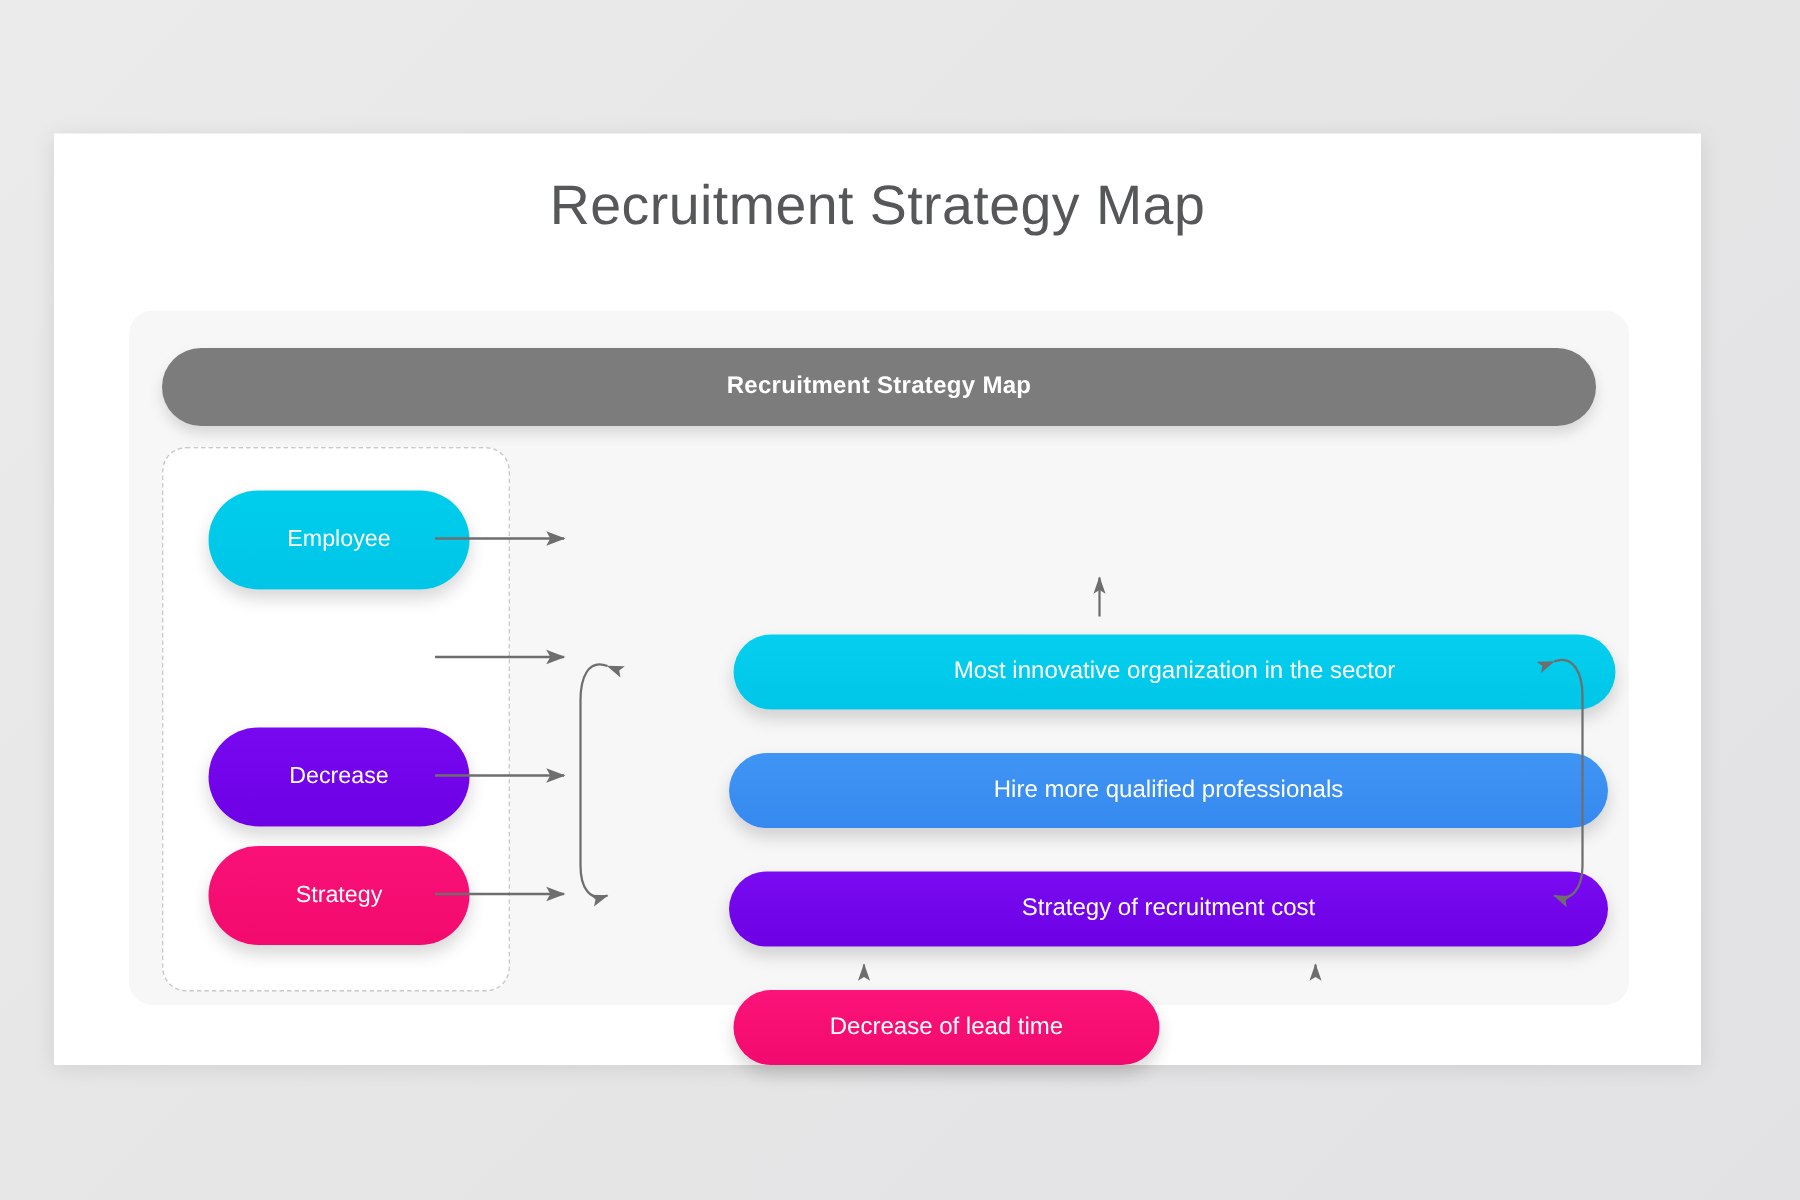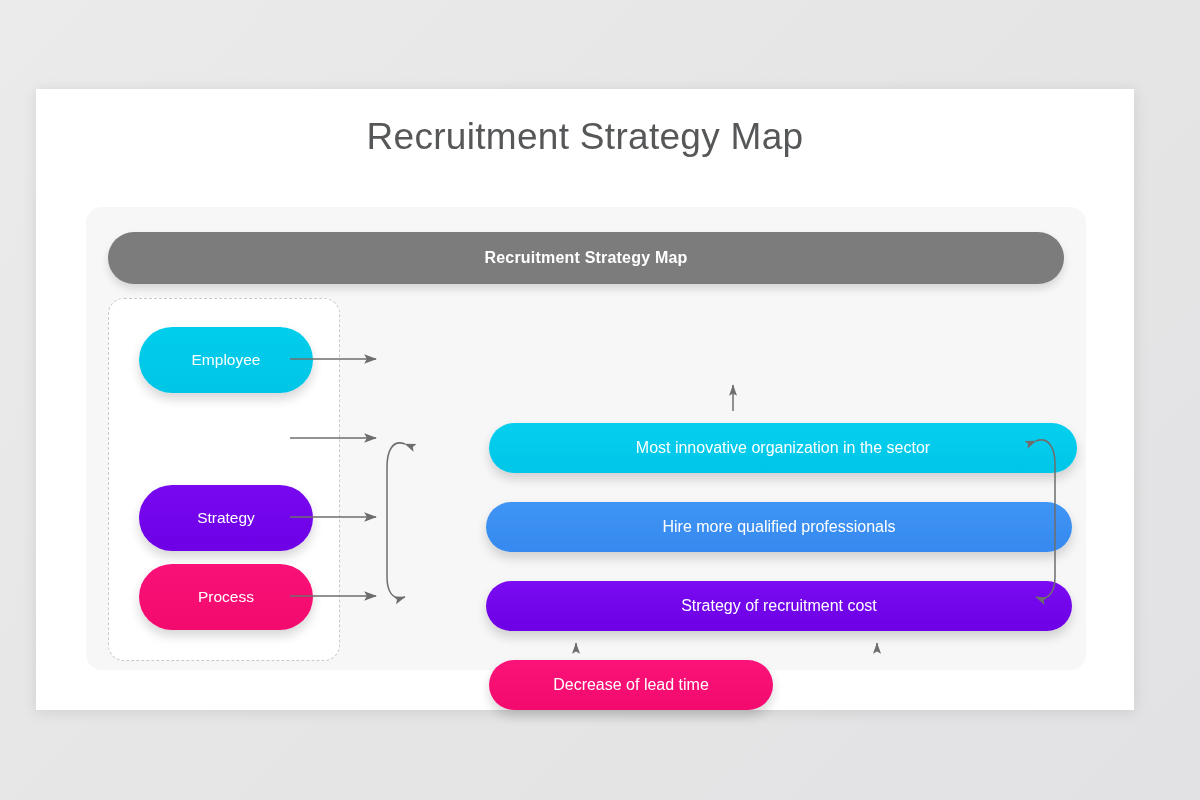--- a/index.html
+++ b/index.html
@@ -165,25 +165,25 @@
     </div>
 
     <div id="catbox">
 
       <div class="pill cat-pill c1">
         <span>Employee</span>
       </div>
 
 
       <div class="pill cat-pill c3">
+        <span>Decrease</span>
+      </div>
+
+      <div class="pill cat-pill c4">
         <span>Strategy</span>
-      </div>
-
-      <div class="pill cat-pill c4">
-        <span>Process</span>
       </div>
 
     </div>
 
     <div class="pill obj-pill obj-cyan" id="obj-innovative">
       <span>Most innovative organization in the sector</span>
     </div>
 
     <div class="pill obj-pill obj-blue" id="obj-hire">
       <span>Hire more qualified professionals</span>

